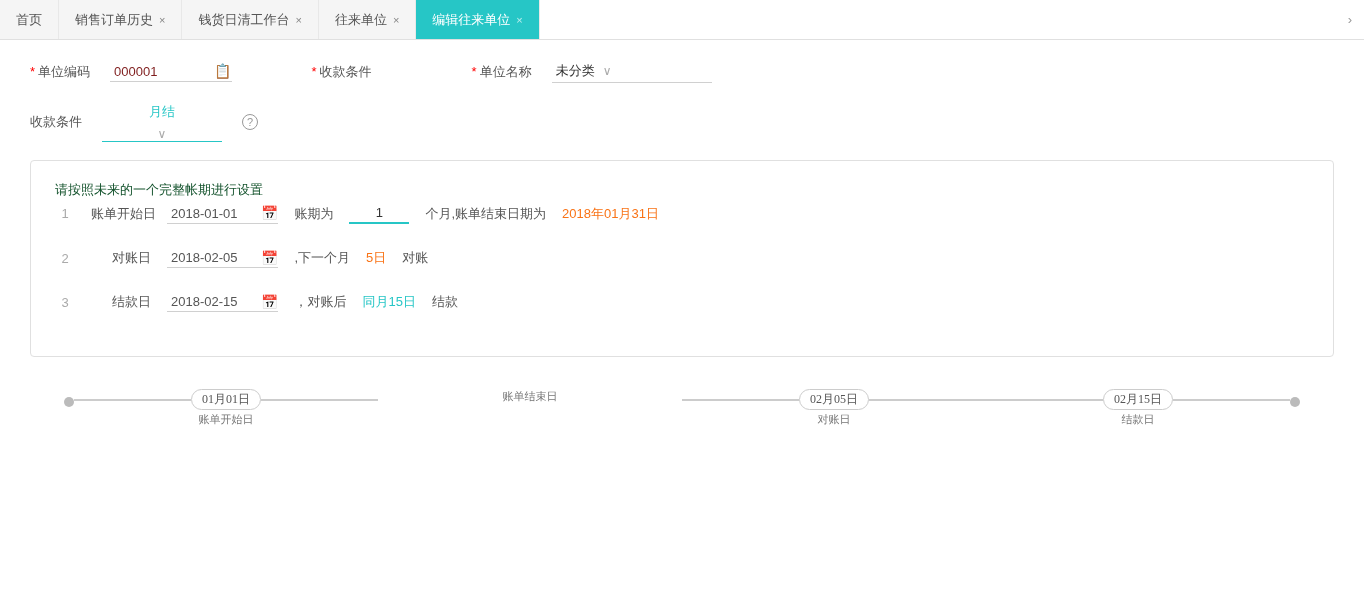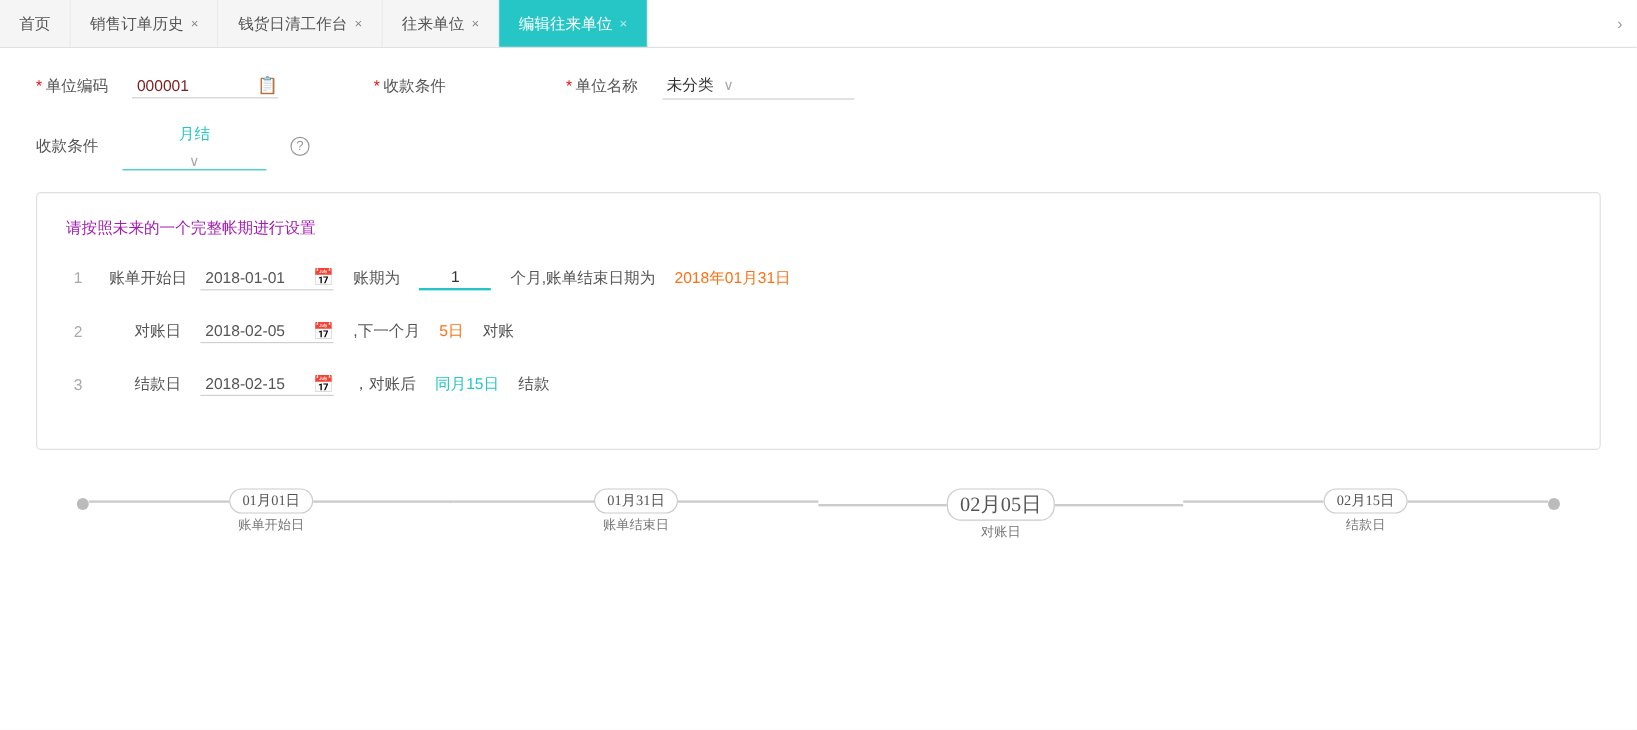--- a/index.html
+++ b/index.html
@@ -173,22 +173,22 @@
 
     
     .settings-box {
       border: 1px solid #e0e0e0;
       border-radius: 4px;
       padding: 20px 24px;
       margin-bottom: 16px;
     }
     .settings-title {
       font-size: 13px;
-      color: #a21caf;
-      margin-bottom: 22px;
+      color: #14532d;
+      margin-bottom: 4px;
     }
     .setting-row {
       display: flex;
       align-items: center;
       margin-bottom: 24px;
       gap: 16px;
     }
     .row-num {
       color: #aaa;
       width: 20px;
@@ -360,32 +360,27 @@
       <div style="flex:1;display:flex;flex-direction:column;align-items:center;">
         <div style="display:flex;align-items:center;width:100%;margin-bottom:2px;">
           <div style="flex:1;height:2px;background:#ccc;"></div>
           <div style="border:1px solid #ccc;border-radius:12px;padding:1px 10px;font-size:12px;color:#555;background:#fff;white-space:nowrap;">01月01日</div>
           <div style="flex:1;height:2px;background:#ccc;"></div>
         </div>
         <div style="font-size:11px;color:#777;text-align:center;">账单开始日</div>
       </div>
 
       <div style="flex:1;display:flex;flex-direction:column;align-items:center;">
-        <div style="display:flex;align-items:center;width:100%;margin-bottom:2px;">
-          <div style="flex:1;height:2px;background:#ccc;"></div>
-          <div style="border:1px solid #ccc;border-radius:12px;padding:1px 10px;font-size:12px;color:#555;background:#fff;white-space:nowrap;">01月31日</div>
-          <div style="flex:1;height:2px;background:#ccc;"></div>
-        </div>
         <div style="font-size:11px;color:#777;text-align:center;">账单结束日</div>
       </div>
 
       <div style="flex:1;display:flex;flex-direction:column;align-items:center;">
         <div style="display:flex;align-items:center;width:100%;margin-bottom:2px;">
           <div style="flex:1;height:2px;background:#ccc;"></div>
-          <div style="border:1px solid #ccc;border-radius:12px;padding:1px 10px;font-size:17px;color:#555;background:#fff;white-space:nowrap;">02月05日</div>
+          <div style="border:1px solid #ccc;border-radius:12px;padding:1px 10px;font-size:12px;color:#555;background:#fff;white-space:nowrap;">02月05日</div>
           <div style="flex:1;height:2px;background:#ccc;"></div>
         </div>
         <div style="font-size:11px;color:#777;text-align:center;">对账日</div>
       </div>
 
       <div style="flex:1;display:flex;flex-direction:column;align-items:center;">
         <div style="display:flex;align-items:center;width:100%;margin-bottom:2px;">
           <div style="flex:1;height:2px;background:#ccc;"></div>
           <div style="border:1px solid #ccc;border-radius:12px;padding:1px 10px;font-size:12px;color:#555;background:#fff;white-space:nowrap;">02月15日</div>
           <div style="flex:1;height:2px;background:#ccc;"></div>

